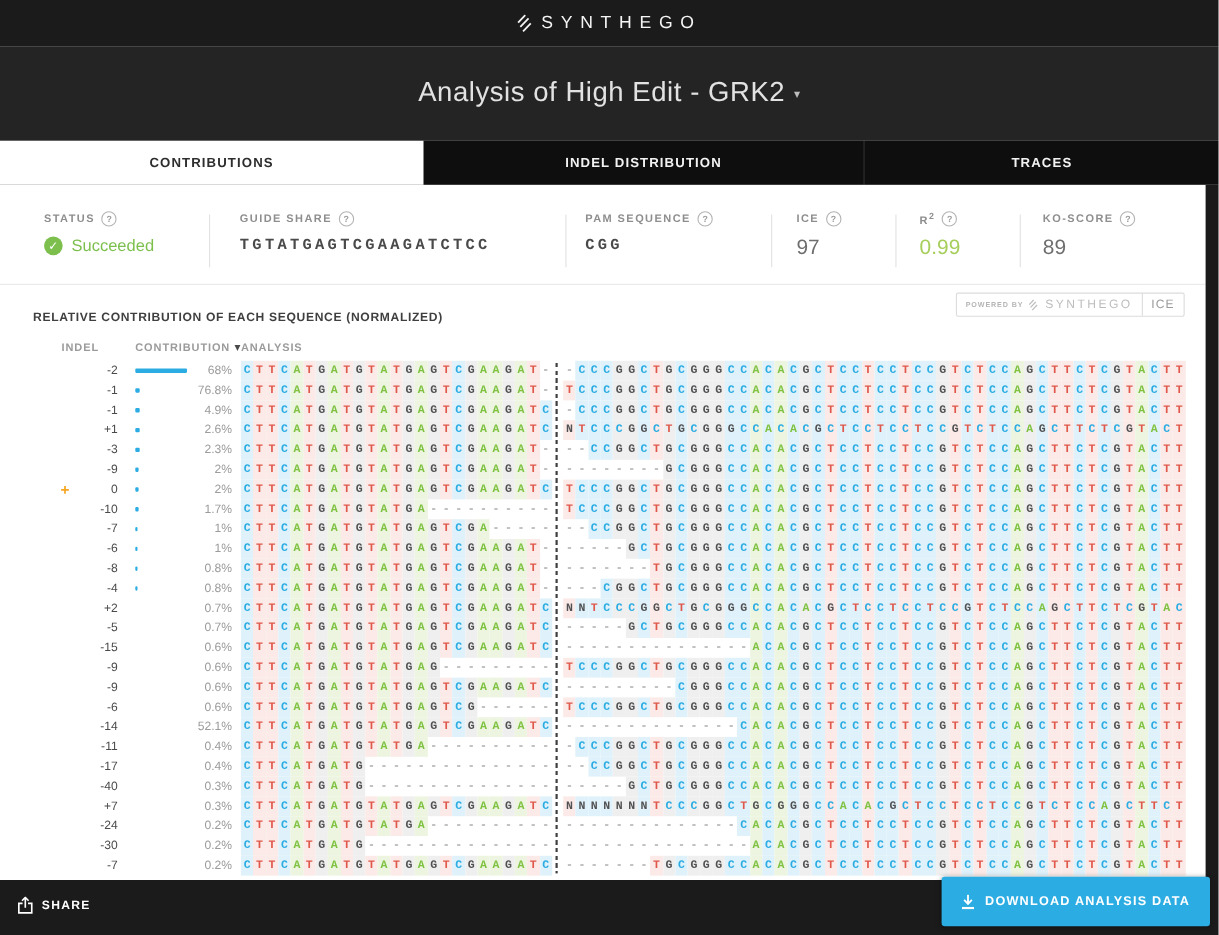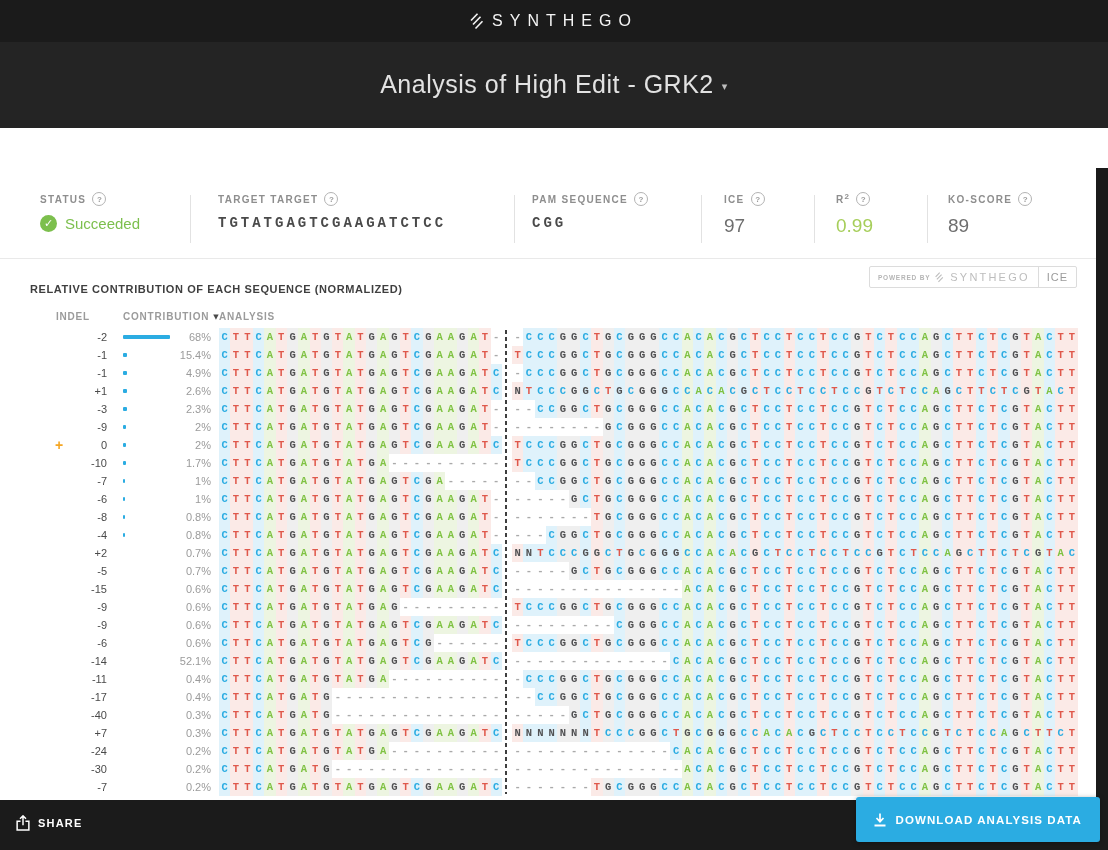--- a/index.html
+++ b/index.html
@@ -118,36 +118,41 @@
       <span>SYNTHEGO</span>
     </div>
   </div>
 
   <div class="appbar">
     <div class="page-title">
       <span>Analysis of High Edit - GRK2</span><span class="caret">▾</span>
     </div>
   </div>
 
+  <div class="tabbar" id="tabbar">
+      <div class="tab active" style="width: 385px;">CONTRIBUTIONS</div>
+      <div class="tab" style="width: 401px;">INDEL DISTRIBUTION</div>
+      <div class="tab" style="width: 322px;">TRACES</div>
+    </div>
 
   <div class="stat" style="left:40px">
     <div class="stat-label">
       <span>STATUS</span>
       <span class="help">?</span>
     </div>
     <div class="stat-value succeeded">
       <span class="check">✓</span>
       <span>Succeeded</span>
     </div>
   </div>
   <div class="divider" style="left:190px"></div>
 
   <div class="stat" style="left:218px">
     <div class="stat-label">
-      <span>TARGET TARGET</span>
+      <span>GUIDE SHARE</span>
       <span class="help">?</span>
     </div>
     <div class="stat-value mono-val">TGTATGAGTCGAAGATCTCC</div>
   </div>
   <div class="divider" style="left:514px"></div>
 
   <div class="stat" style="left:532px">
     <div class="stat-label">
       <span>PAM SEQUENCE</span>
       <span class="help">?</span>
@@ -288,21 +293,21 @@
           <span class="base" style="color: rgb(223, 88, 75); background: rgb(251, 234, 231);">T</span>
           <span class="base" style="color: rgb(127, 194, 66); background: rgb(237, 245, 225);">A</span>
           <span class="base" style="color: rgb(43, 172, 226); background: rgb(223, 242, 251);">C</span>
           <span class="base" style="color: rgb(223, 88, 75); background: rgb(251, 234, 231);">T</span>
           <span class="base" style="color: rgb(223, 88, 75); background: rgb(251, 234, 231);">T</span>
         </span>
       </div>
       <div class="seqrow">
         <span class="indel">-1</span>
         <span class="cbar" style="width: 4px; background: rgb(43, 172, 226);"></span>
-        <span class="pct">15.4%</span>
+        <span class="pct">76.8%</span>
         <span class="seq seq-left">
           <span class="base" style="color: rgb(43, 172, 226); background: rgb(223, 242, 251);">C</span>
           <span class="base" style="color: rgb(223, 88, 75); background: rgb(251, 234, 231);">T</span>
           <span class="base" style="color: rgb(223, 88, 75); background: rgb(251, 234, 231);">T</span>
           <span class="base" style="color: rgb(43, 172, 226); background: rgb(223, 242, 251);">C</span>
           <span class="base" style="color: rgb(127, 194, 66); background: rgb(237, 245, 225);">A</span>
           <span class="base" style="color: rgb(223, 88, 75); background: rgb(251, 234, 231);">T</span>
           <span class="base" style="color: rgb(81, 81, 83); background: rgb(239, 239, 239);">G</span>
           <span class="base" style="color: rgb(127, 194, 66); background: rgb(237, 245, 225);">A</span>
           <span class="base" style="color: rgb(223, 88, 75); background: rgb(251, 234, 231);">T</span>

